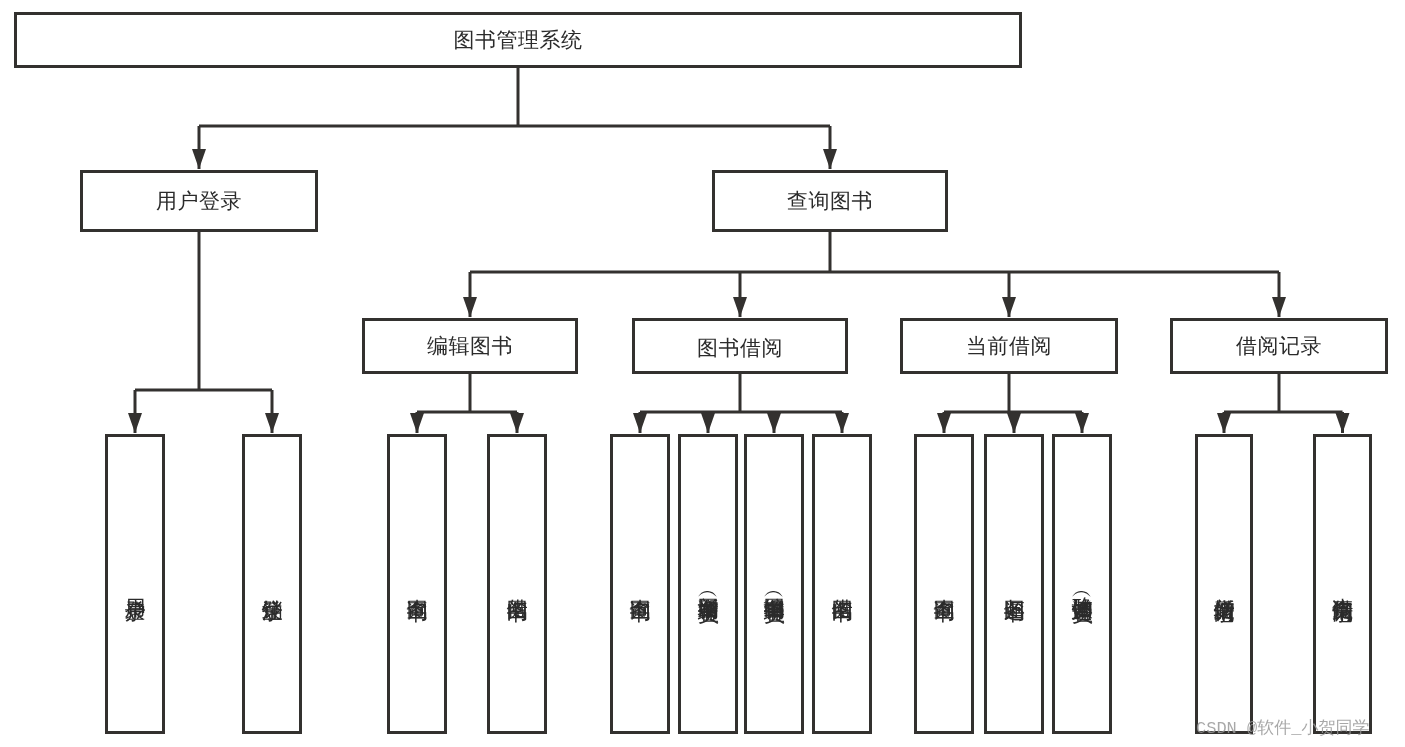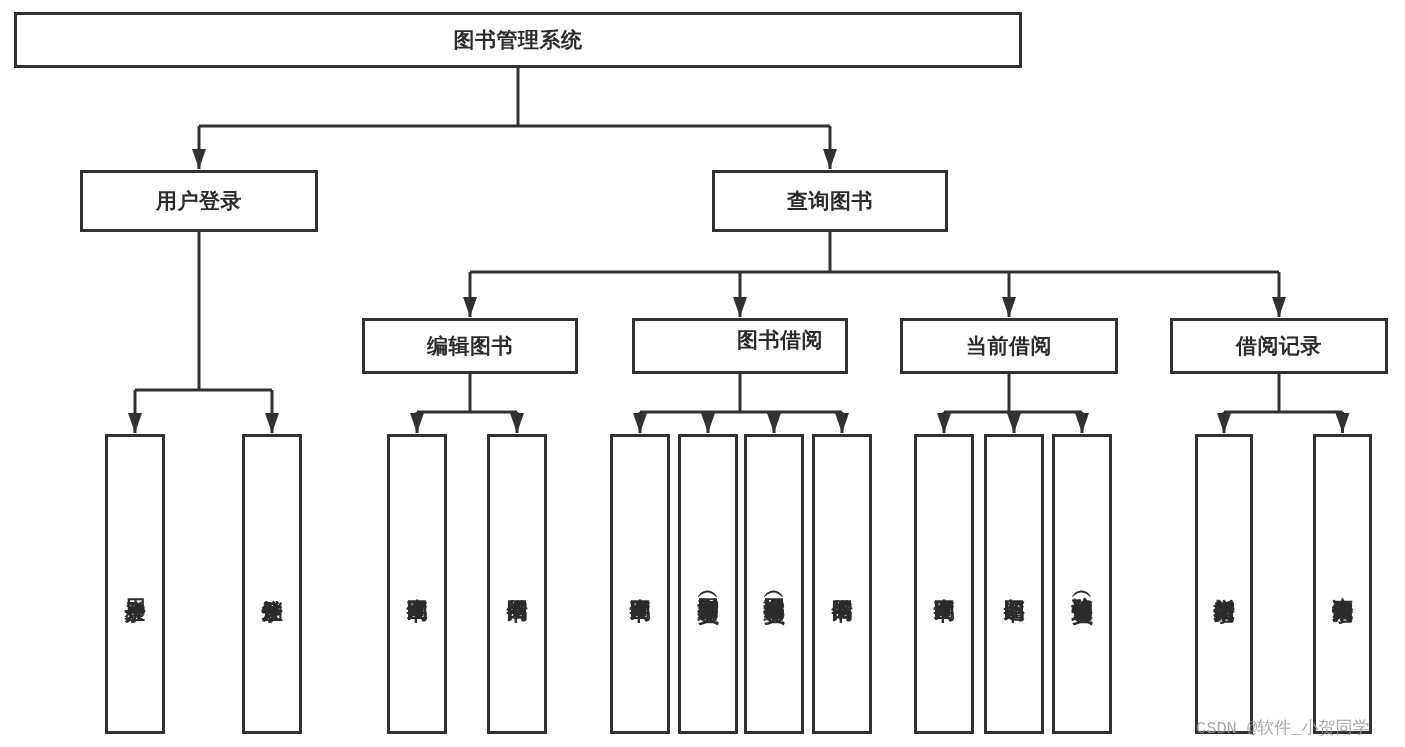--- a/index.html
+++ b/index.html
@@ -42,21 +42,20 @@
   }
   .node-label {
     position: absolute;
     display: flex;
     align-items: center;
     justify-content: center;
     color: #2b2b2b;
     font-family: "Liberation Sans", "DejaVu Sans", sans-serif;
     pointer-events: none;
     box-sizing: border-box;
-    font-weight: bold;
   }
   .node-label.horizontal {
     font-size: 21px;
     letter-spacing: 0.5px;
     line-height: 1.2;
   }
   .node-label.vertical {
     writing-mode: vertical-rl;
     text-orientation: upright;
     font-size: 21px;
@@ -155,21 +154,21 @@
         <line x1="1342.5" y1="412" x2="1342.5" y2="433" class="connector"></line>
         <polygon points="1335.5,413 1349.5,413 1342.5,433" class="arrow-head"></polygon>
       </g>
   </svg>
 
   <div id="labels">
       <div class="node-label horizontal" style="left: 14px; top: 12px; width: 1008px; height: 56px;">图书管理系统</div>
       <div class="node-label horizontal" style="left: 80px; top: 170px; width: 238px; height: 62px;">用户登录</div>
       <div class="node-label horizontal" style="left: 712px; top: 170px; width: 236px; height: 62px;">查询图书</div>
       <div class="node-label horizontal" style="left: 362px; top: 318px; width: 216px; height: 56px;">编辑图书</div>
-      <div class="node-label horizontal" style="left: 632px; top: 318px; width: 216px; height: 44px; margin-left: 40px;">图书借阅</div>
+      <div class="node-label horizontal" style="left: 632px; top: 326px; width: 216px; height: 44px;">图书借阅</div>
       <div class="node-label horizontal" style="left: 900px; top: 318px; width: 218px; height: 56px;">当前借阅</div>
       <div class="node-label horizontal" style="left: 1170px; top: 318px; width: 218px; height: 56px; border-radius: 14px;">借阅记录</div>
       <div class="node-label vertical" style="left: 105px; top: 434px; width: 60px; height: 300px;">用户登录</div>
       <div class="node-label vertical" style="left: 242px; top: 434px; width: 60px; height: 300px;">注销登录</div>
       <div class="node-label vertical" style="left: 387px; top: 434px; width: 60px; height: 300px;">查询图书</div>
       <div class="node-label vertical" style="left: 487px; top: 434px; width: 60px; height: 300px;">借阅图书</div>
       <div class="node-label vertical" style="left: 610px; top: 434px; width: 60px; height: 300px;">查询图书</div>
       <div class="node-label vertical" style="left: 678px; top: 434px; width: 60px; height: 300px;">新增图书（管理员）</div>
       <div class="node-label vertical" style="left: 744px; top: 434px; width: 60px; height: 300px;">编辑图书（管理员）</div>
       <div class="node-label vertical" style="left: 812px; top: 434px; width: 60px; height: 300px;">借阅图书</div>

